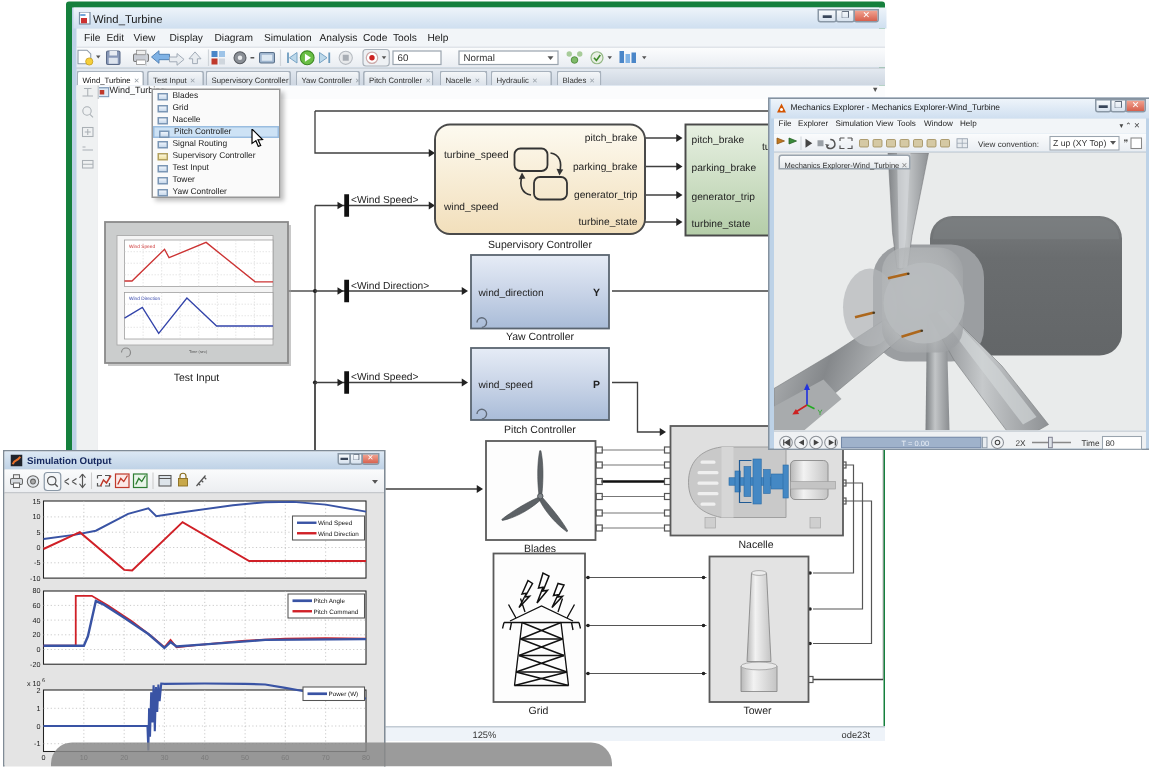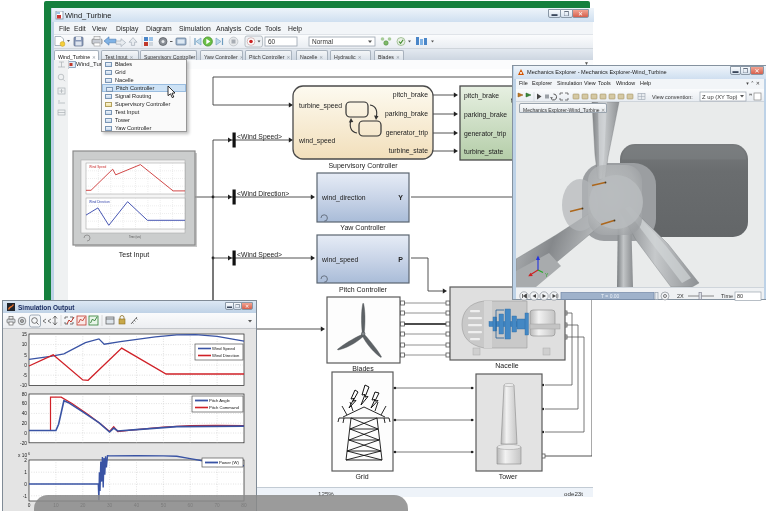--- a/index.html
+++ b/index.html
@@ -2,21 +2,21 @@
 <html><head>
 <meta charset="utf-8">
 <style>
 *{margin:0;padding:0;box-sizing:border-box;}
 html,body{width:766px;height:511px;background:#fff;overflow:hidden;
   font-family:"Liberation Sans",sans-serif;}
 .abs{position:absolute;}
 #stage{position:relative;width:766px;height:511px;}
 
 #mainwin{left:44px;top:1px;width:546px;height:491px;
-  border:7px solid #15803d;background:#bdd2e7;border-radius:2px 2px 0 0;z-index:1;text-decoration:underline;}
+  border:4px solid #15803d;background:#bdd2e7;border-radius:2px 2px 0 0;z-index:1;text-decoration:underline;}
 #mtitle{left:1px;top:0;width:542px;height:14px;
   background:linear-gradient(#eef4fa,#cfdff0);font-size:7.5px;color:#1b1b1b;}
 #mtitle .txt{position:absolute;left:13px;top:3px;font-weight:400;}
 #mmenu{left:3px;top:14px;width:539px;height:13px;background:#f2f5f8;border-bottom:1px solid #e0e4e9;font-size:6.8px;color:#222;}
 #mmenu span{position:absolute;top:3px;}
 #mtool{left:3px;top:27px;width:539px;height:14px;background:linear-gradient(#fbfcfd,#e9edf2);border-bottom:1px solid #cfd5db;}
 #mtabs{left:3px;top:41px;width:539px;height:11px;background:linear-gradient(#e3e9f0,#cdd6e1);}
 .tab{position:absolute;top:1px;height:10px;background:linear-gradient(#f4f6f8,#dbe2ea);
   border:1px solid #a8b2bd;border-bottom:none;border-radius:2px 2px 0 0;
   font-size:5.2px;color:#333;padding:2.5px 2px 0 3px;white-space:nowrap;overflow:hidden;}

